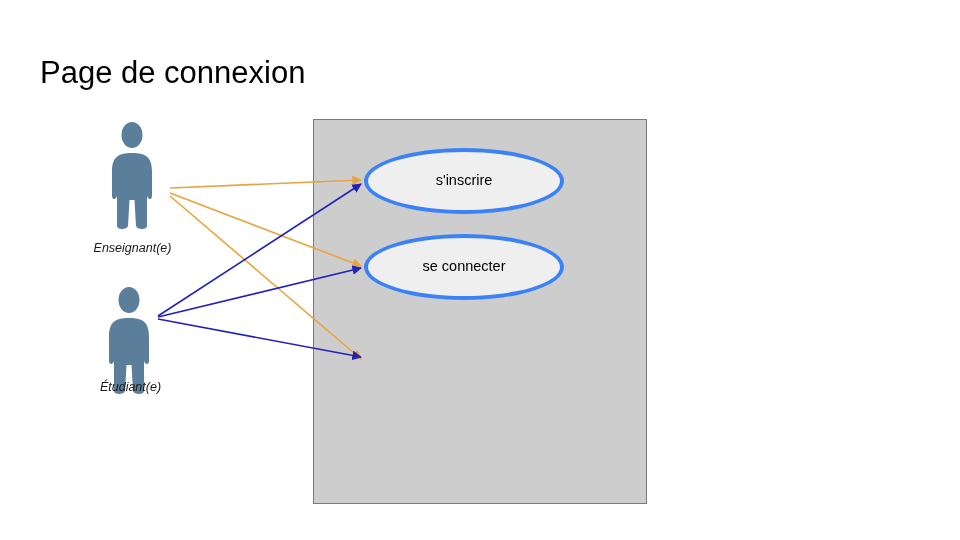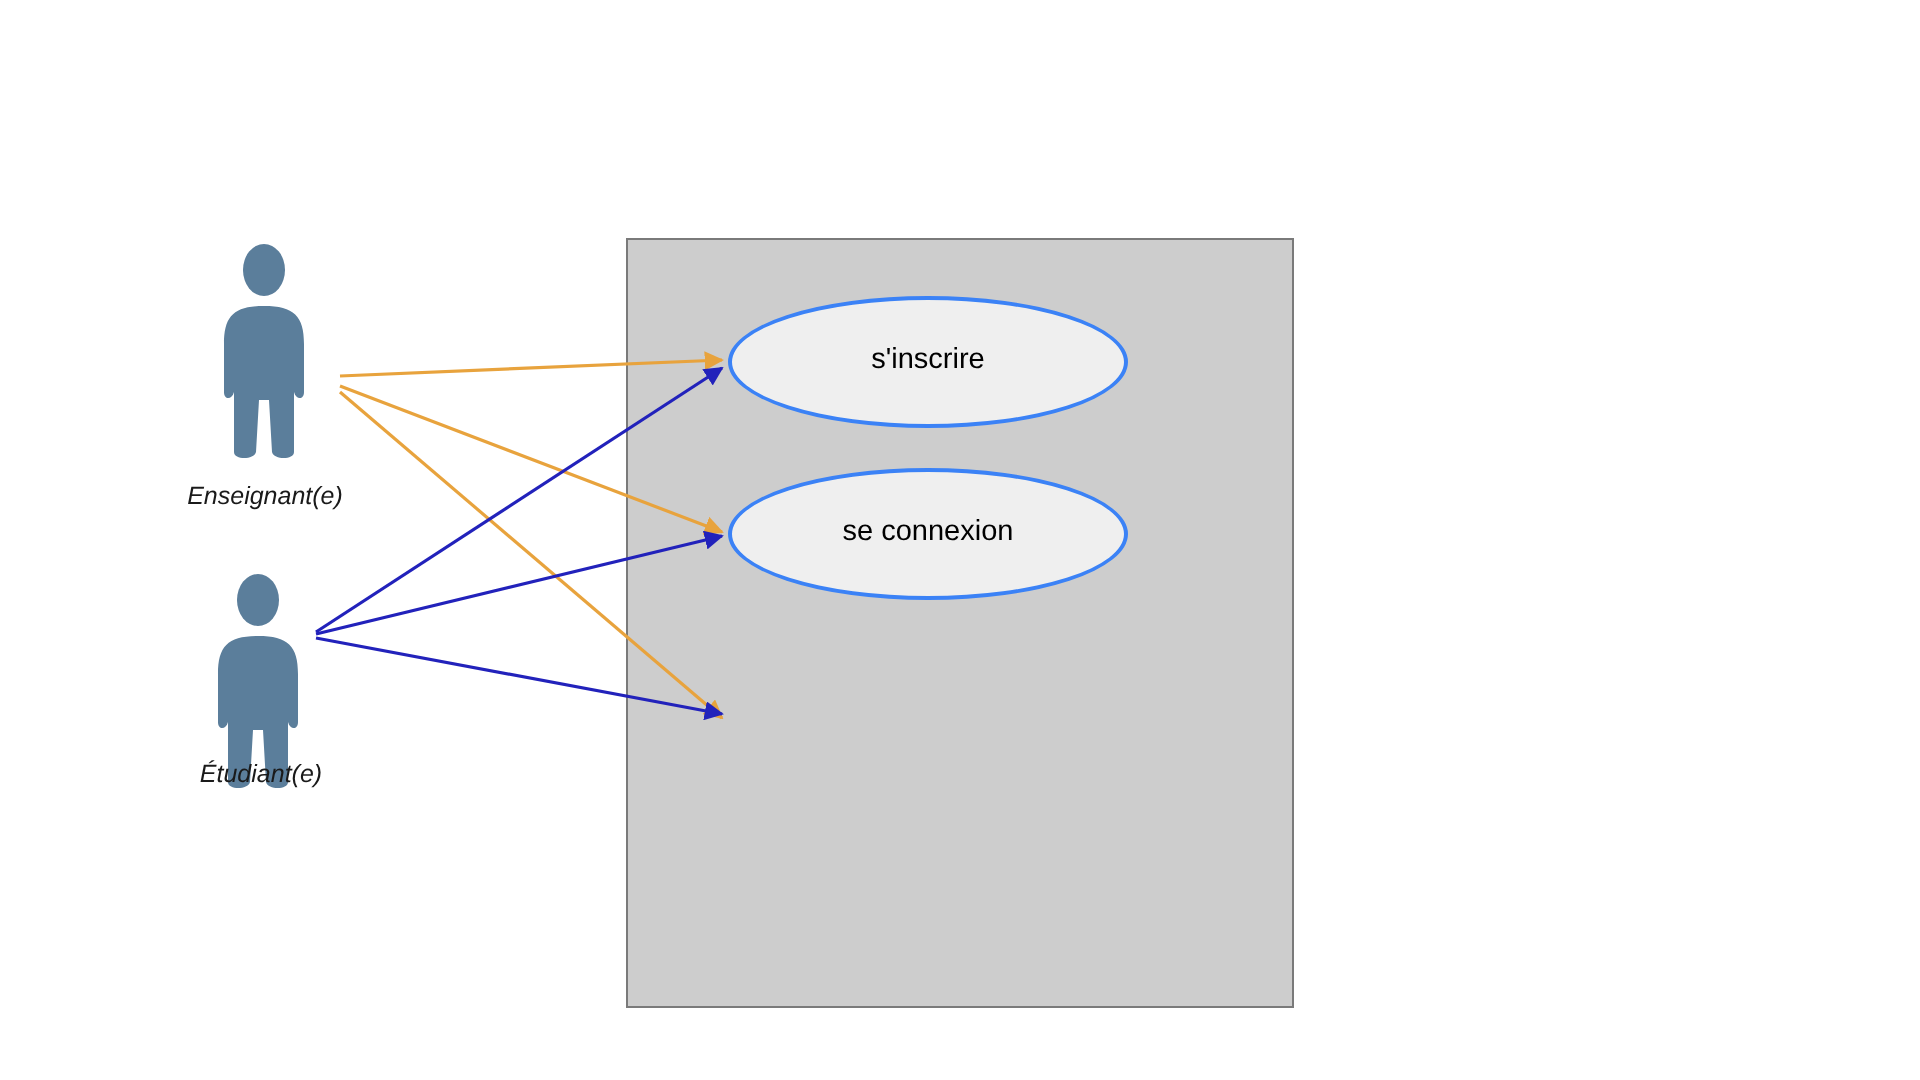--- a/index.html
+++ b/index.html
@@ -38,21 +38,21 @@
     width: 334px;
     height: 385px;
     background: #cdcdcd;
     border: 1px solid #7a7a7a;
     box-sizing: border-box;
   }
   .usecase {
     position: absolute;
     border-radius: 50%;
     background: #efefef;
-    border: 2px solid #3b82f6;
+    border: 4px solid #3b82f6;
     box-sizing: border-box;
     display: flex;
     align-items: center;
     justify-content: center;
     text-align: right;
     font-family: "Liberation Sans", sans-serif;
     font-size: 14.5px;
     color: #000000;
     line-height: 1.35;
     white-space: pre-wrap;
@@ -78,20 +78,21 @@
     font-style: italic;
   }
   .actor-label-1 { left: 60px; top: 241px; width: 145px; }
   .actor-label-2 { left: 58px; top: 380px; width: 145px; }
 </style>
 </head>
 <body>
 
 <div id="canvas">
 
+  <div class="page-title">Page de connexion</div>
 
   <div class="system-box"></div>
 
   <svg id="connectors" width="960" height="540" style="position:absolute;left:0;top:0;overflow:visible;">
     <defs>
       <marker id="arrow-orange" viewBox="0 0 10 10" refX="9" refY="5" markerWidth="6" markerHeight="6" orient="auto-start-reverse">
         <path d="M 0 0 L 10 5 L 0 10 z" fill="#e8a33d"></path>
       </marker>
       <marker id="arrow-blue" viewBox="0 0 10 10" refX="9" refY="5" markerWidth="6" markerHeight="6" orient="auto-start-reverse">
         <path d="M 0 0 L 10 5 L 0 10 z" fill="#2222bb"></path>
@@ -142,16 +143,16 @@
              C 45 78, 49 78, 49 74
              L 49 50
              C 49 36, 44 31, 29 31 Z" fill="#5b7e9b"></path>
   </svg>
   <div class="actor-label actor-label-2">Étudiant(e)</div>
 
   <div class="usecase uc-1">
     <span>s'inscrire</span>
   </div>
   <div class="usecase uc-2">
-    <span>se connexion</span>
+    <span>se connecter</span>
   </div>
 
 </div>
 
 </body></html>

